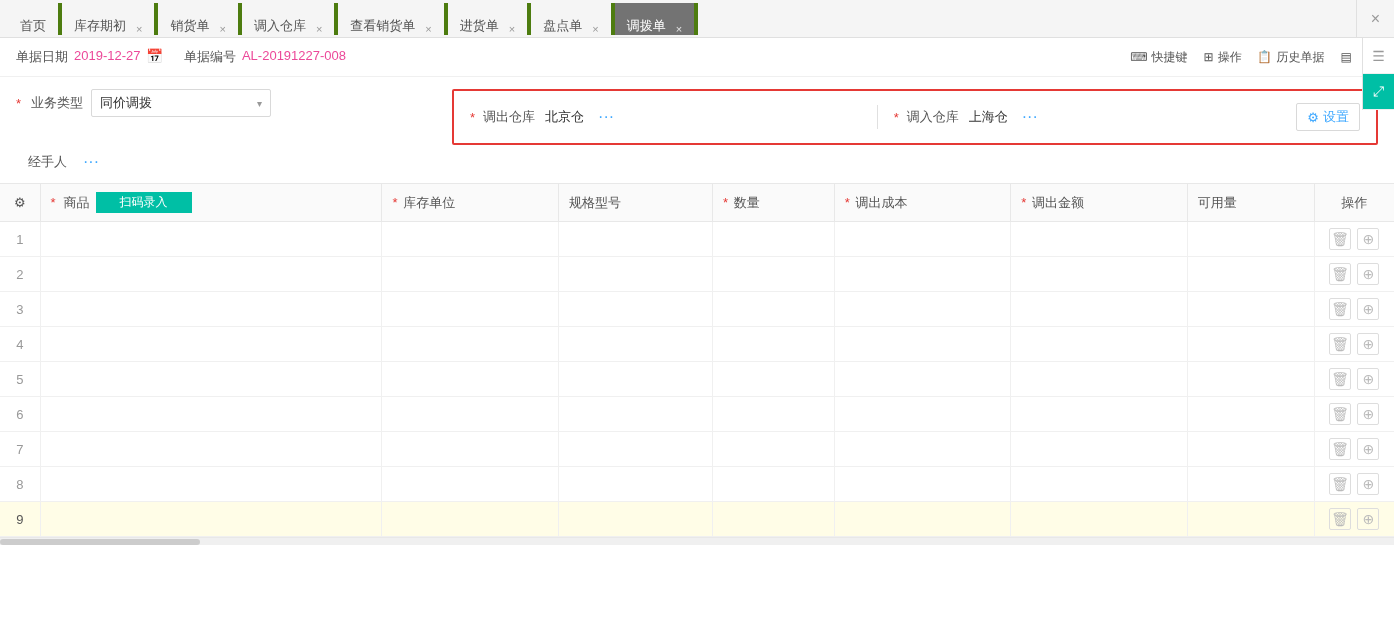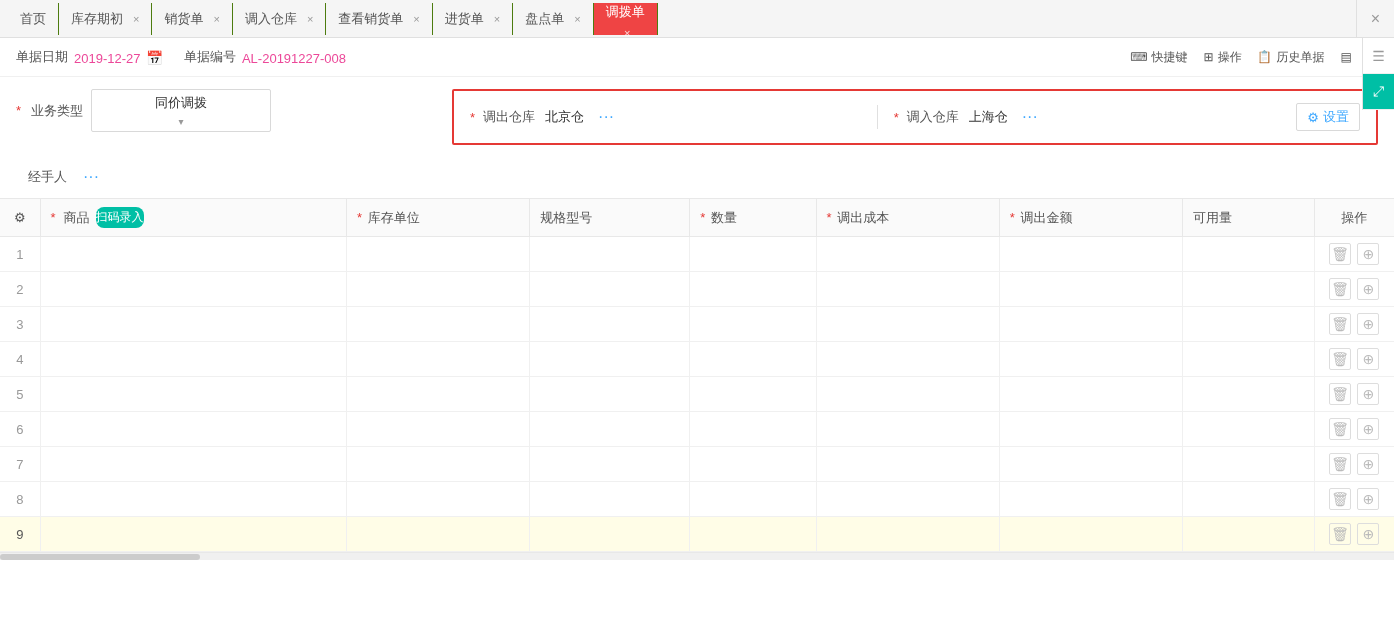--- a/index.html
+++ b/index.html
@@ -10,42 +10,41 @@
       display: flex;
       align-items: center;
       border-bottom: 1px solid #e0e0e0;
       background: #f5f5f5;
       padding: 0 8px;
       height: 38px;
       position: relative;
     }
     .tab-item {
       display: flex;
-      align-items: center;
+      align-items: flex-end;
       padding: 0 12px;
       height: 32px;
       cursor: pointer;
       font-size: 13px;
       color: #555;
-      border-right: 1px solid #4d7c0f;
+      border-right: 4px solid #4d7c0f;
       white-space: nowrap;
       gap: 6px;
     }
     .tab-item:first-child { border-left: none; }
     .tab-item .close-icon {
       font-size: 11px;
       color: #999;
       cursor: pointer;
       margin-left: 4px;
     }
     .tab-item.active-teal {
-      background: #ef4444;
+      background: #737373;
       color: #fff;
       border-bottom: none;
-      flex-direction: column;
     }
     .tab-item.active-teal .close-icon { color: rgba(255,255,255,0.8); }
     .close-btn {
       position: absolute;
       right: 0;
       top: 0;
       height: 38px;
       width: 38px;
       display: flex;
       align-items: center;
@@ -79,21 +78,21 @@
     .toolbar-right .action-item {
       display: flex;
       align-items: center;
       gap: 4px;
       cursor: pointer;
       color: #555;
     }
 
     .field-group {
       display: flex;
-      align-items: flex-end;
+      align-items: flex-start;
       gap: 6px;
     }
     .field-label { color: #555; font-size: 13px; }
     .field-value { color: #ec4899; font-size: 13px; }
     .date-icon {
       color: #00bfa5;
       cursor: pointer;
       font-size: 14px;
     }
 
@@ -129,21 +128,20 @@
     .form-select {
       display: flex;
       align-items: center;
       border: 1px solid #d9d9d9;
       border-radius: 2px;
       padding: 4px 8px;
       min-width: 180px;
       cursor: pointer;
       gap: 4px;
       background: #fff;
-      flex-direction: column;
     }
     .form-select .select-value { flex: 1; color: #333; }
     .form-select .select-arrow { color: #999; font-size: 10px; }
     .select-placeholder { color: #bbb; }
     .more-dots {
       color: #40a9ff;
       cursor: pointer;
       font-size: 16px;
       margin-left: 8px;
     }
@@ -220,22 +218,22 @@
     }
     .th-actions {
       width: 80px;
       text-align: center;
     }
 
     .scan-btn {
       background: #00bfa5;
       color: #fff;
       border: none;
-      border-radius: 8px;
-      padding: 2px 0;
+      border-radius: 0;
+      padding: 2px 24px;
       font-size: 12px;
       cursor: pointer;
     }
     .th-product {
       display: flex;
       align-items: center;
       gap: 6px;
     }
 
     .action-icons {

